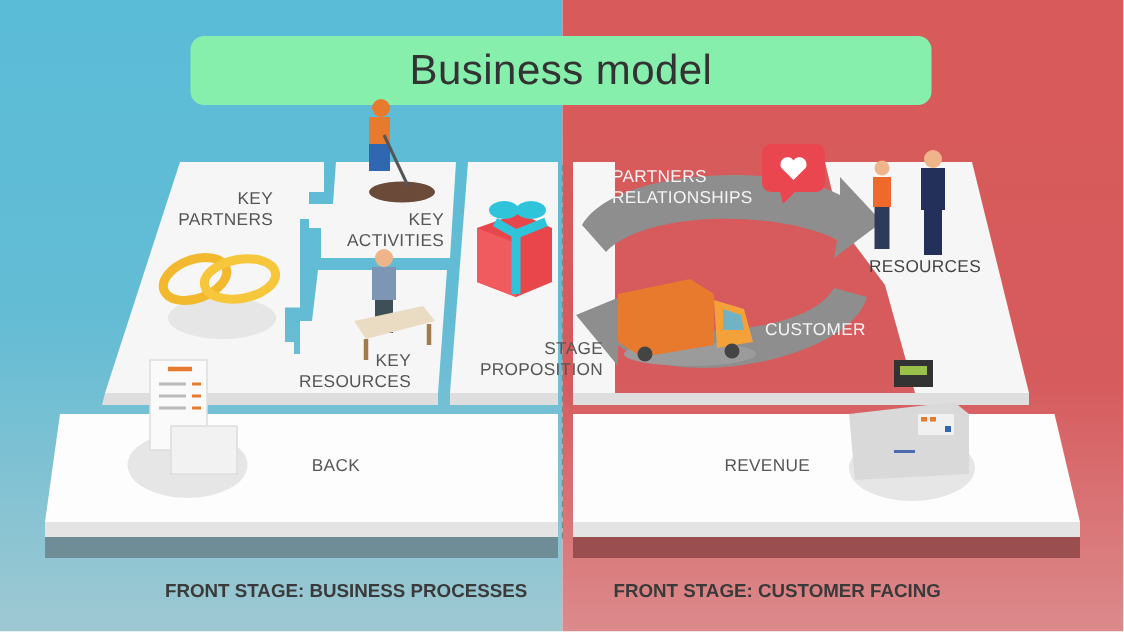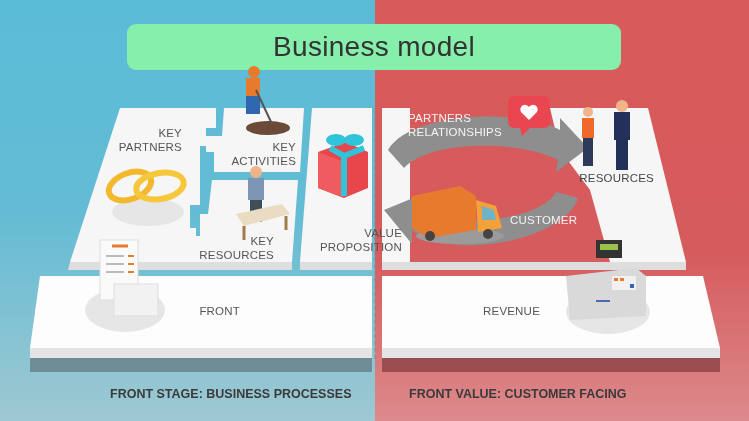--- a/index.html
+++ b/index.html
@@ -130,23 +130,23 @@
     <rect x="630" y="284" width="4" height="4" fill="#2f67b0"></rect>
   </g>
 </svg>
 
 <div class="lbl" style="left:118px;top:126px;width:64px;white-space:pre-line;">KEY
 PARTNERS</div>
 <div class="lbl" style="left:224px;top:140px;width:72px;white-space:pre-line;">KEY
 ACTIVITIES</div>
 <div class="lbl" style="left:192px;top:234px;width:82px;white-space:pre-line;">KEY
 RESOURCES</div>
-<div class="lbl" style="left:302px;top:226px;width:100px;white-space:pre-line;">VALUE
+<div class="lbl" style="left:302px;top:226px;width:100px;white-space:pre-line;">STAGE
 PROPOSITION</div>
 <div class="lbl lbl-white" style="left:408px;top:111px;width:110px;white-space:pre-line;">PARTNERS
 RELATIONSHIPS</div>
 <div class="lbl lbl-white" style="left:510px;top:213px;width:80px;">CUSTOMER</div>
 <div class="lbl" style="left:570px;top:171px;width:84px;color:#444;">RESOURCES</div>
-<div class="lbl" style="left:190px;top:304px;width:50px;">FRONT</div>
+<div class="lbl" style="left:190px;top:304px;width:50px;">BACK</div>
 <div class="lbl" style="left:470px;top:304px;width:70px;">REVENUE</div>
 
 <div class="stage" style="left:110px;">FRONT STAGE: BUSINESS PROCESSES</div>
-<div class="stage" style="left:409px;">FRONT VALUE: CUSTOMER FACING</div>
+<div class="stage" style="left:409px;">FRONT STAGE: CUSTOMER FACING</div>
 
 </body></html>

